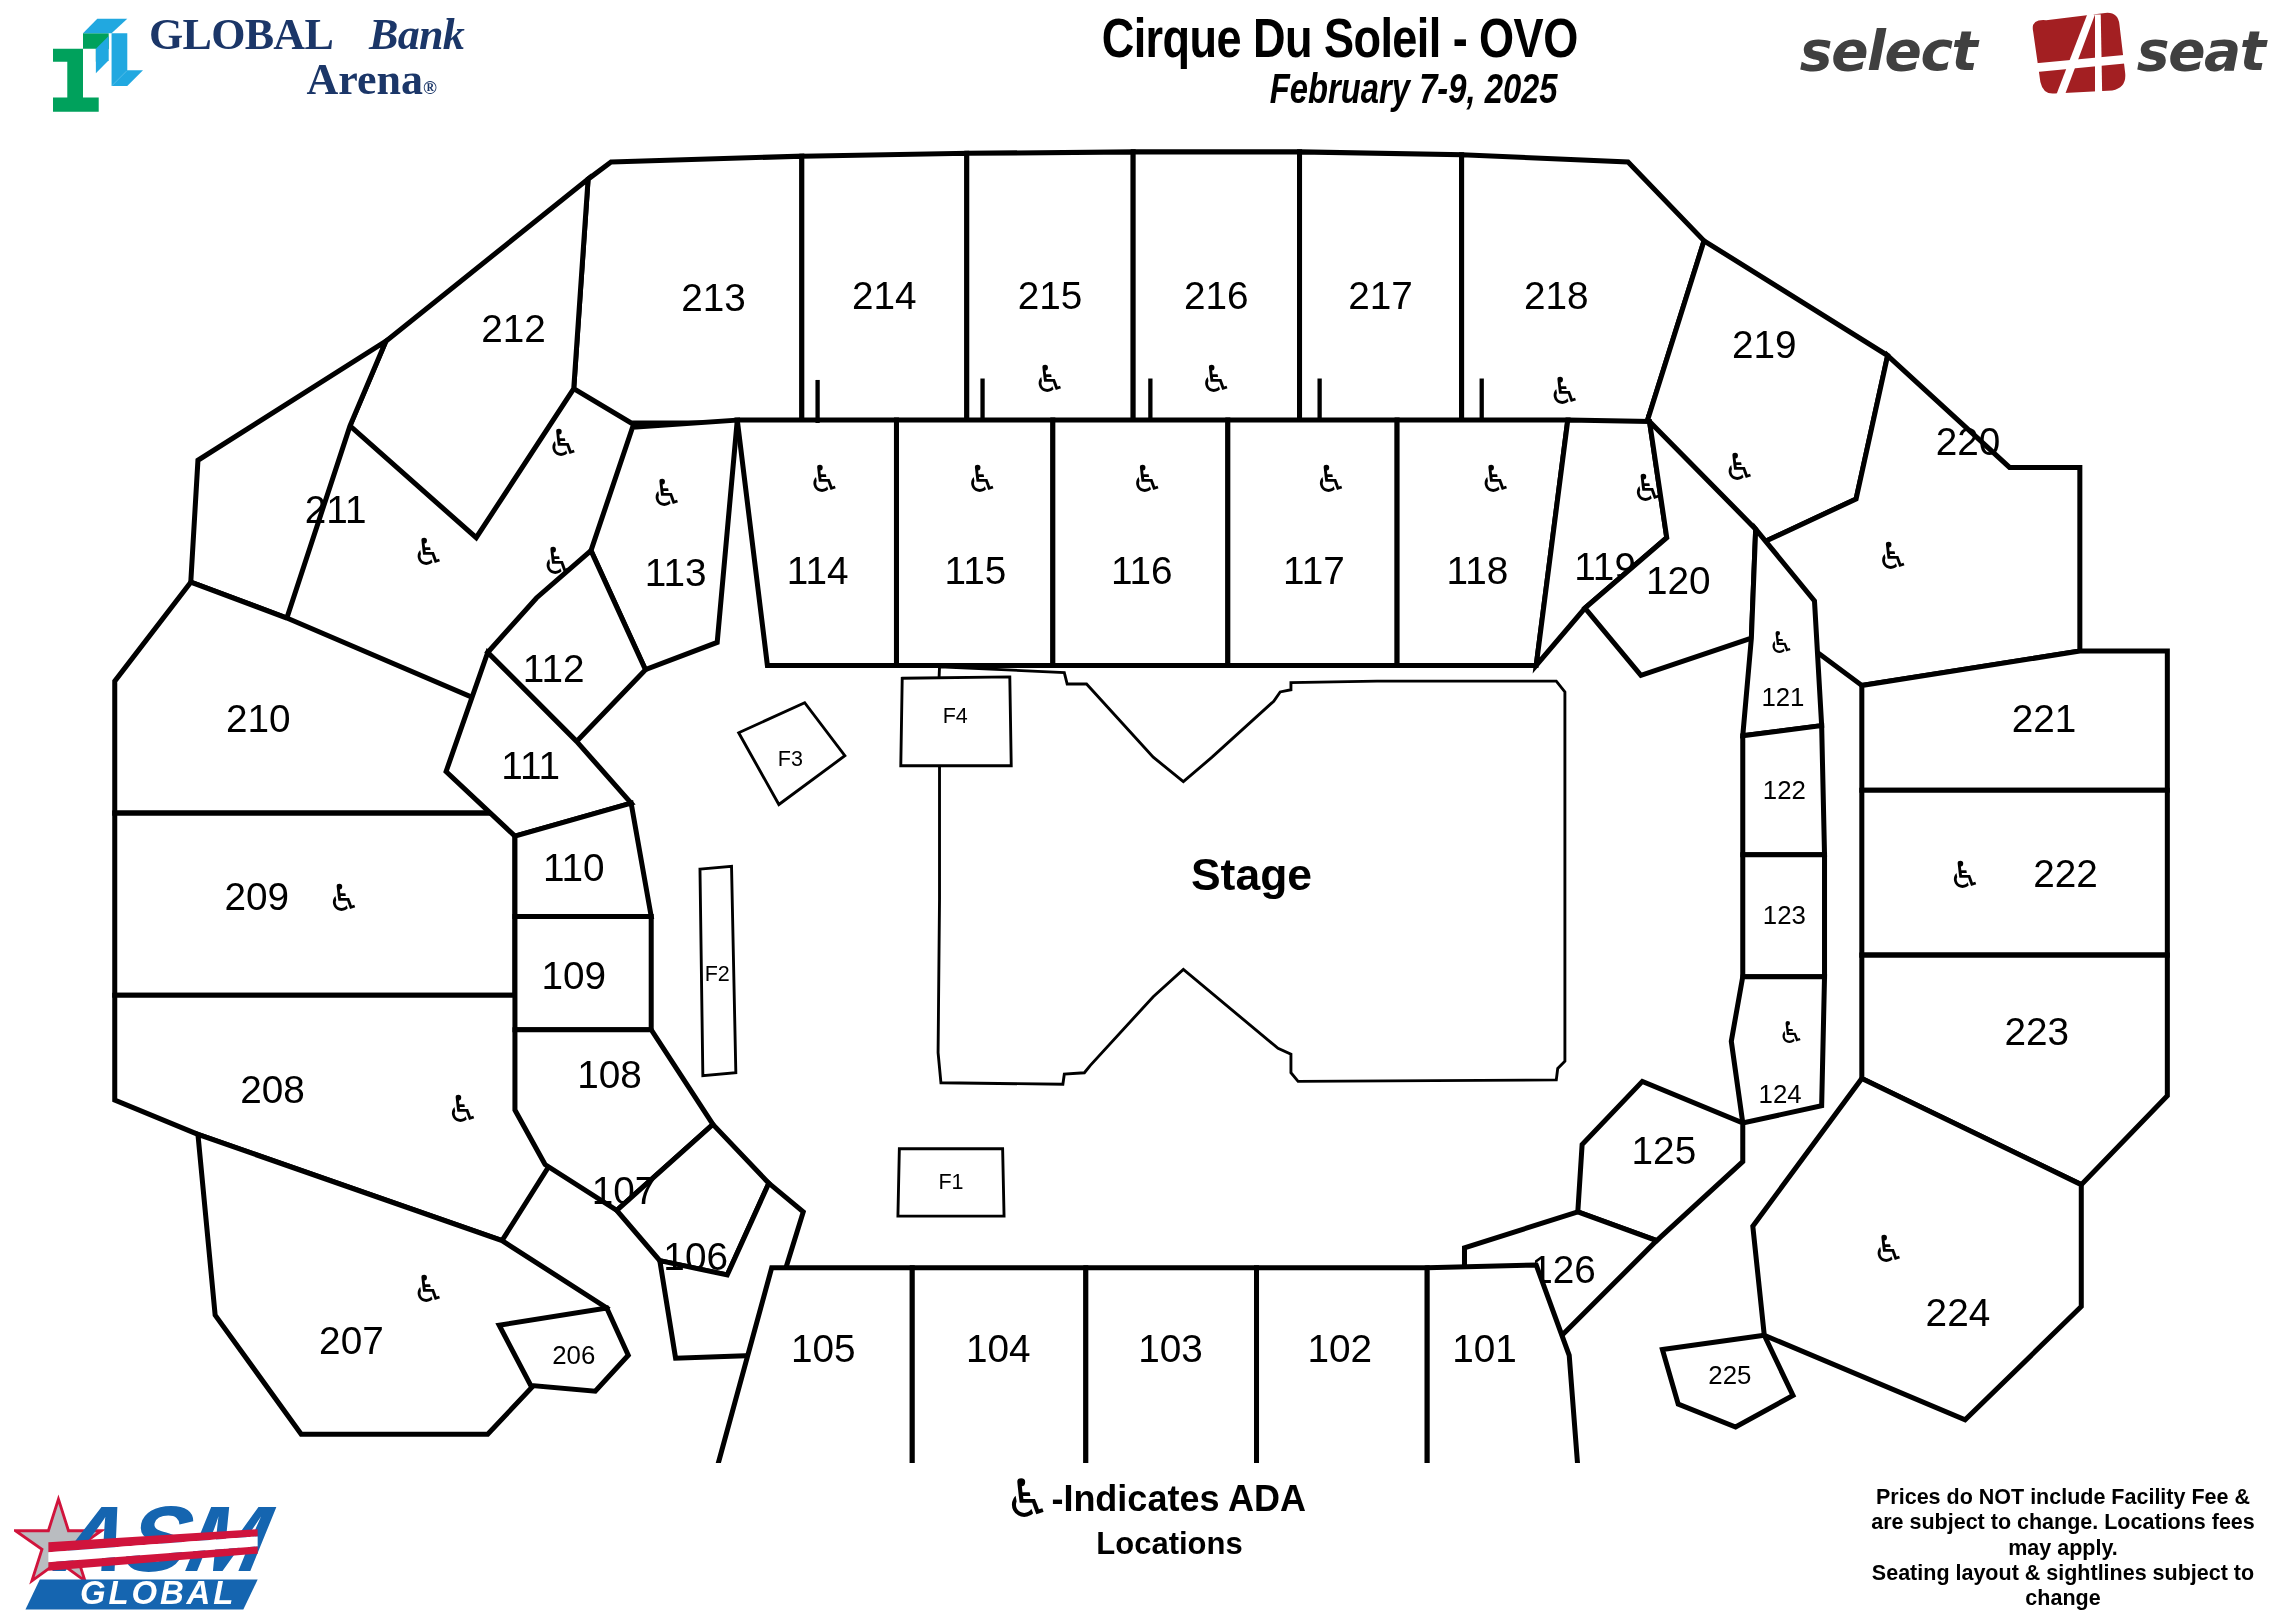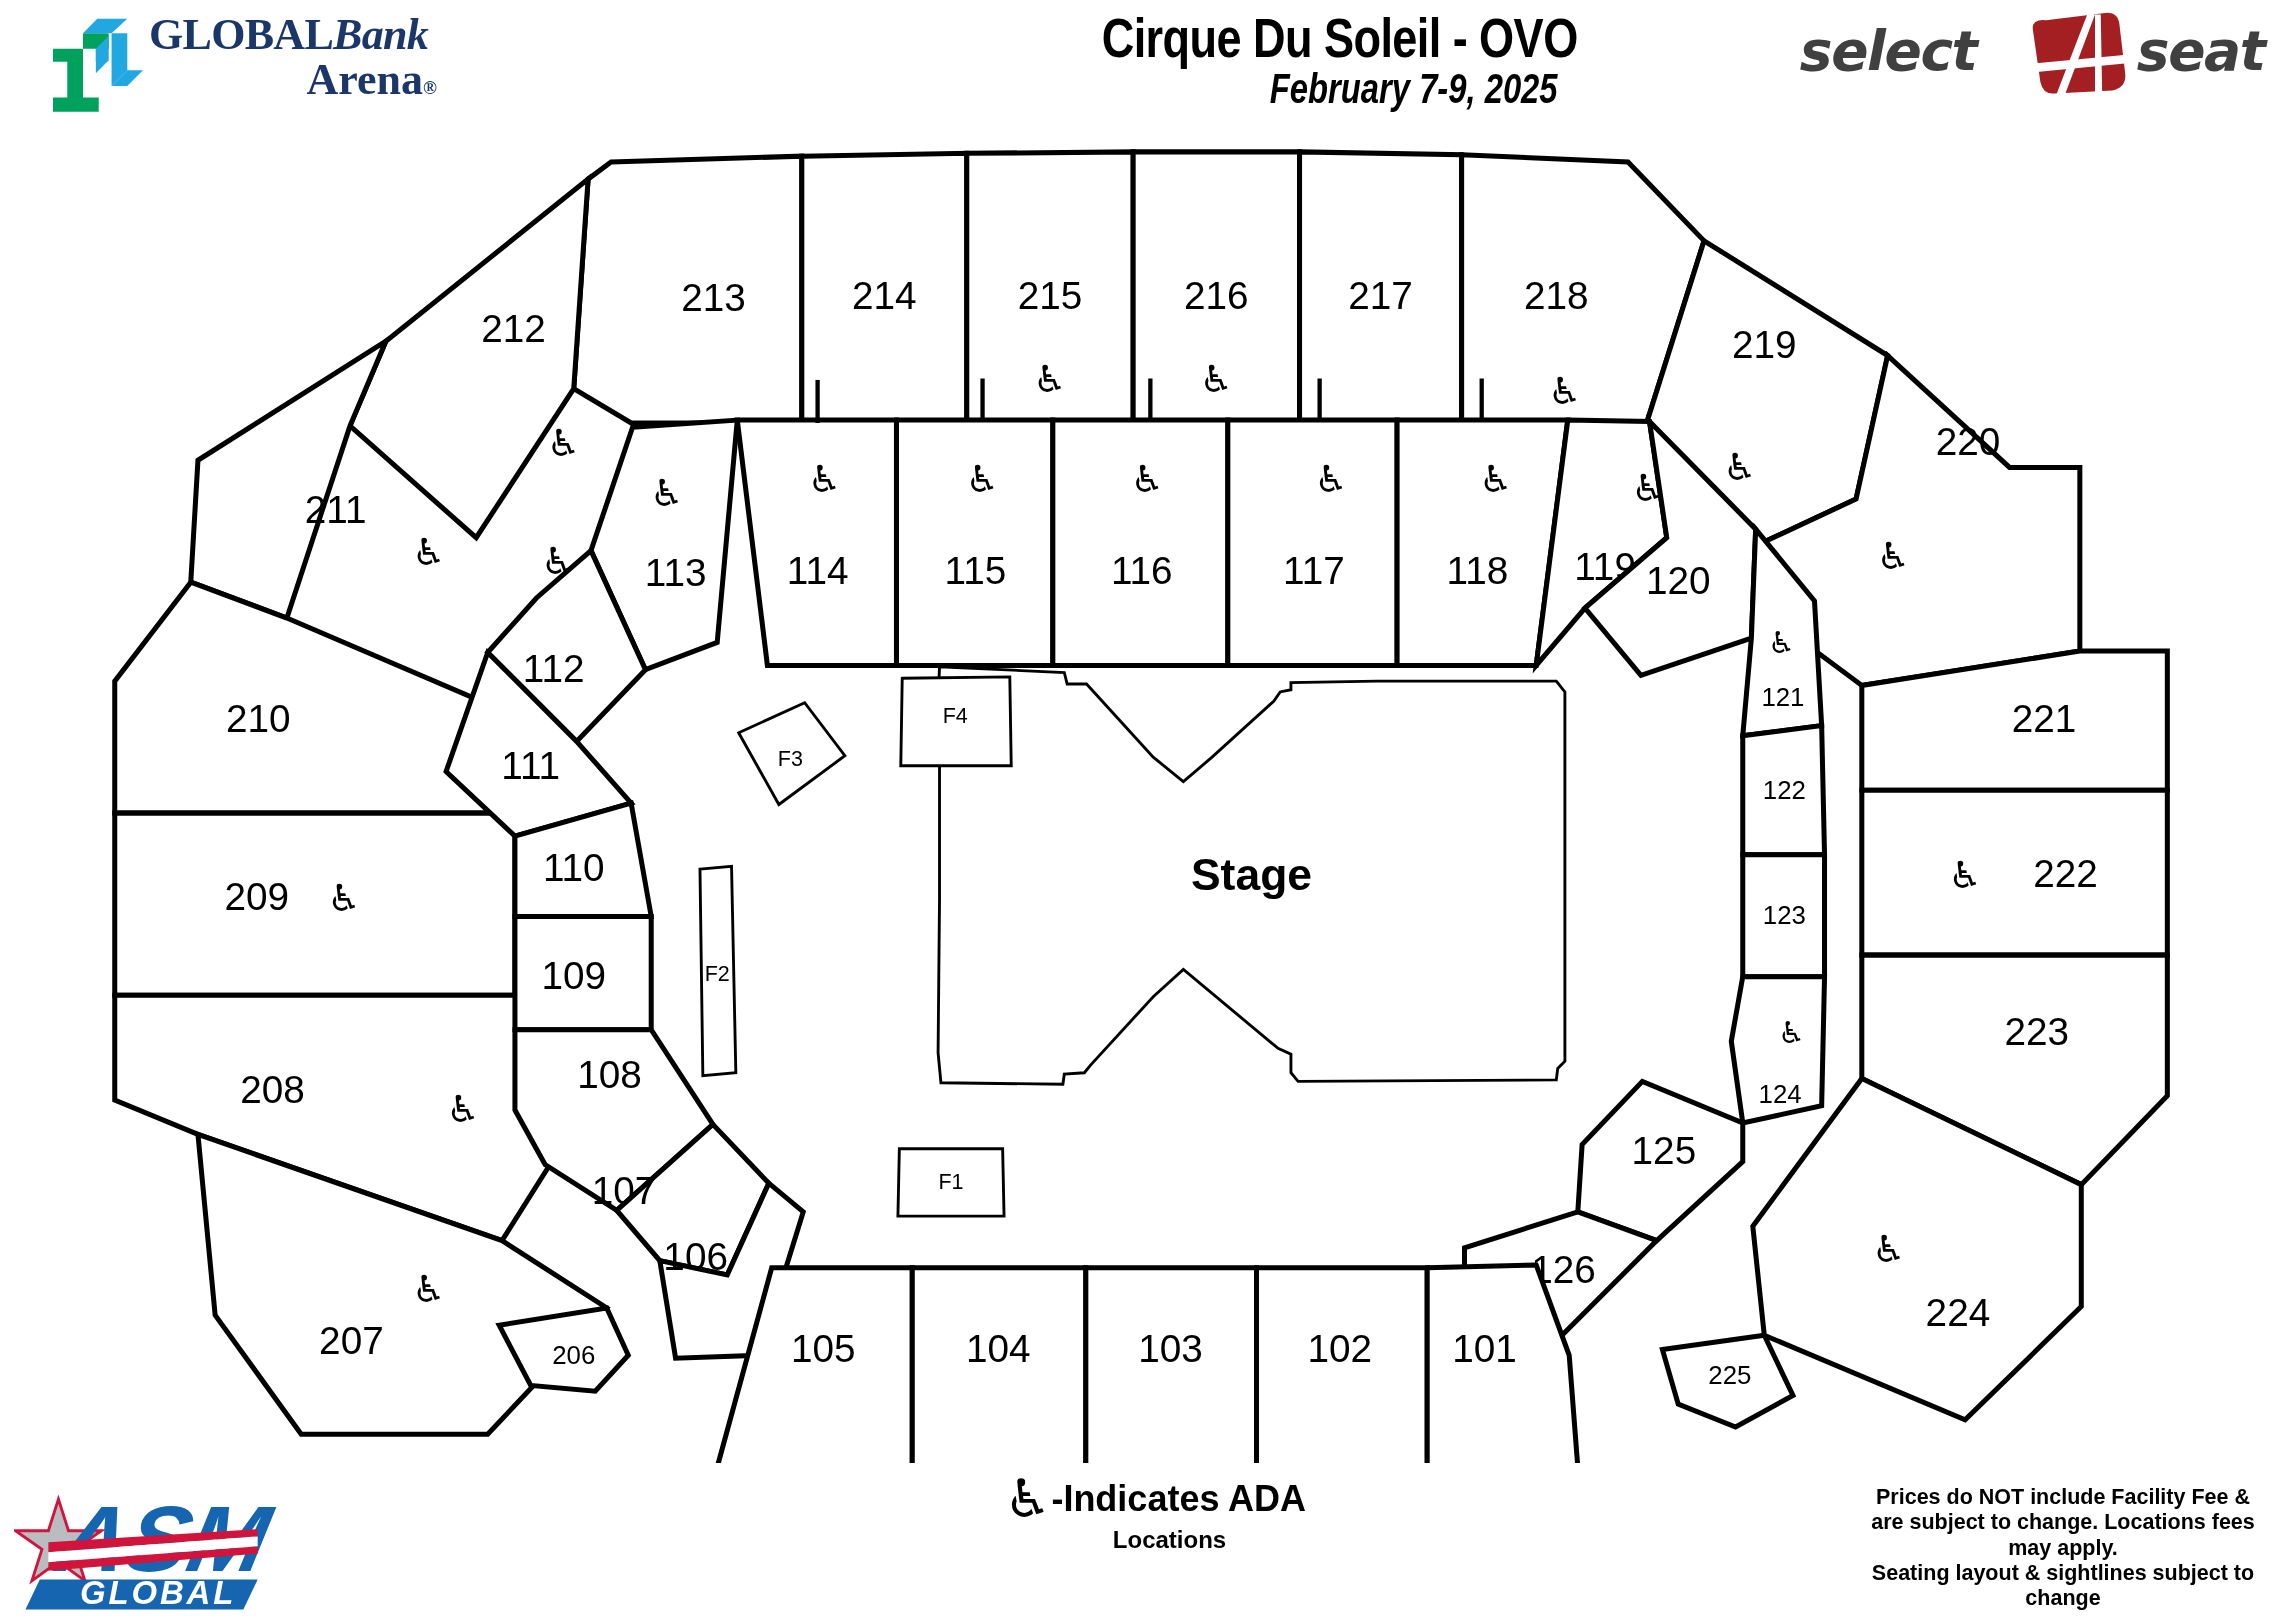--- a/index.html
+++ b/index.html
@@ -26,21 +26,21 @@
   #intrust-logo .mark { position: absolute; left: 0; top: 4.3px; }
   #intrust-logo .wordmark {
     position: absolute; left: 106px; top: 0;
     width: 301px;
     color: #1b3668;
     font-family: "Liberation Serif", serif;
     font-weight: bold;
     line-height: 1.0;
   }
   #intrust-logo .line1 { font-size: 44px; letter-spacing: -0.7px; white-space: nowrap; }
-  #intrust-logo .line1 .bank { font-style: italic; }
+  #intrust-logo .line1 .bank { font-style: italic; margin-left: 36px; }
   #intrust-logo .line2 { font-size: 44px; text-align: right; padding-right: 13px; margin-top: 1.4px; }
   #intrust-logo .line2 .reg { font-size: 18.7px; vertical-align: baseline; }
 
   #title-block {
     position: absolute; left: 664px; top: 5.7px;
     width: 1004px; text-align: right;
   }
   #event-title {
     font-family: "Liberation Sans Narrow", "Liberation Sans", sans-serif;
     font-weight: bold;
@@ -144,21 +144,21 @@
   #ada-legend .legend-text {
     font-family: "Liberation Sans", sans-serif;
     font-weight: bold;
     font-size: 36px;
     vertical-align: middle;
   }
   #ada-legend .legend-text2 {
     display: block;
     font-family: "Liberation Sans", sans-serif;
     font-weight: bold;
-    font-size: 24px;
+    font-size: 31px;
     text-align: center;
     margin-top: 1.4px;
     padding-left: 29px;
   }
 
   #disclaimer {
     position: absolute; right: 17px; top: 43px;
     width: 430px; text-align: center;
     font-family: "Liberation Sans", sans-serif;
     font-weight: bold;

